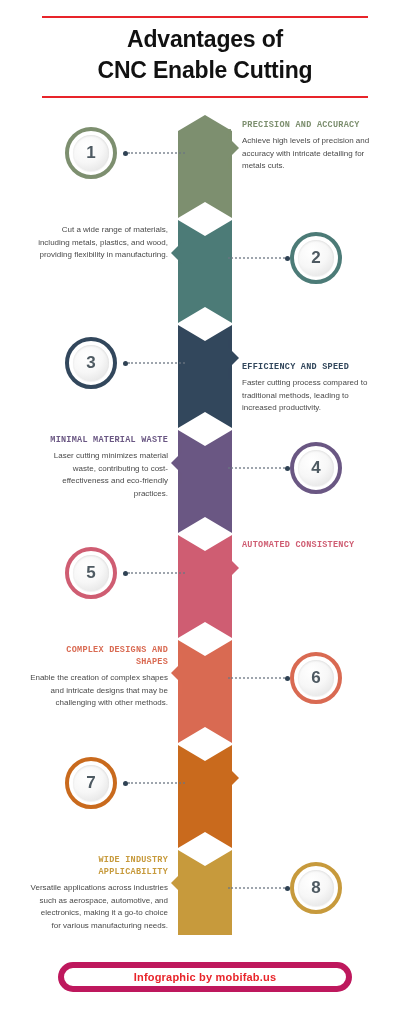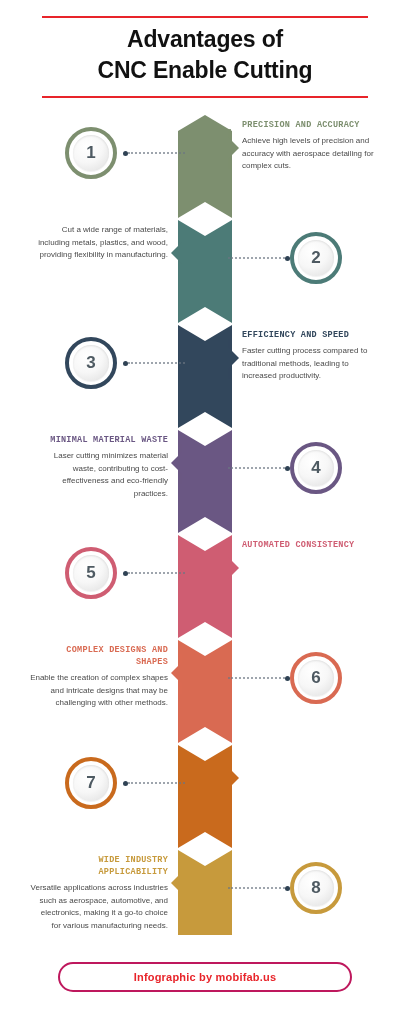--- a/index.html
+++ b/index.html
@@ -170,21 +170,21 @@
   .caret-bar.right-side { left: 228px; }
   .caret-bar.left-side  { left: 179px; }
 
   
   .footer {
     position: absolute;
     left: 58px;
     top: 962px;
     width: 294px;
     height: 30px;
-    border: 2px solid #be185d;
+    border: 6px solid #be185d;
     border-radius: 16px;
     display: flex;
     align-items: center;
     justify-content: center;
     box-sizing: border-box;
   }
   .footer-text {
     font-size: 11px;
     font-weight: bold;
     color: #e8242a;
@@ -224,21 +224,21 @@
         <div class="inner">1</div>
       </div>
       <div class="connector to-right">
         <span class="dot"></span>
         <span class="dots"></span>
       </div>
       <div class="caret-bar right-side" style="background: rgb(125, 143, 111); opacity: 0.85;"></div>
       <div class="caret point-right" style="border-left-color: rgb(125, 143, 111);"></div>
       <div class="textblock right">
         <div class="tb-title" style="color: rgb(125, 143, 111);">PRECISION AND ACCURACY</div>
-        <div class="tb-body">Achieve high levels of precision and accuracy with aerospace detailing for complex cuts.</div>
+        <div class="tb-body">Achieve high levels of precision and accuracy with intricate detailing for metals cuts.</div>
       </div>
     </div>
     <div class="row" style="top: 220px;">
       <div class="medallion right" style="border-color: rgb(76, 123, 119);">
         <div class="inner">2</div>
       </div>
       <div class="connector to-left">
         <span class="dots"></span>
         <span class="dot"></span>
       </div>
@@ -252,21 +252,21 @@
       <div class="medallion left" style="border-color: rgb(50, 71, 92);">
         <div class="inner">3</div>
       </div>
       <div class="connector to-right">
         <span class="dot"></span>
         <span class="dots"></span>
       </div>
       <div class="caret-bar right-side" style="background: rgb(50, 71, 92); opacity: 0.85;"></div>
       <div class="caret point-right" style="border-left-color: rgb(50, 71, 92);"></div>
       <div class="textblock right">
-        <div class="tb-title" style="color: rgb(50, 71, 92);">EFFICIENCY AND SPEED</div>
+        <div class="tb-title" style="color: rgb(50, 71, 92); margin-top: 32px;">EFFICIENCY AND SPEED</div>
         <div class="tb-body">Faster cutting process compared to traditional methods, leading to increased productivity.</div>
       </div>
     </div>
     <div class="row" style="top: 430px;">
       <div class="medallion right" style="border-color: rgb(106, 87, 131);">
         <div class="inner">4</div>
       </div>
       <div class="connector to-left">
         <span class="dots"></span>
         <span class="dot"></span>

